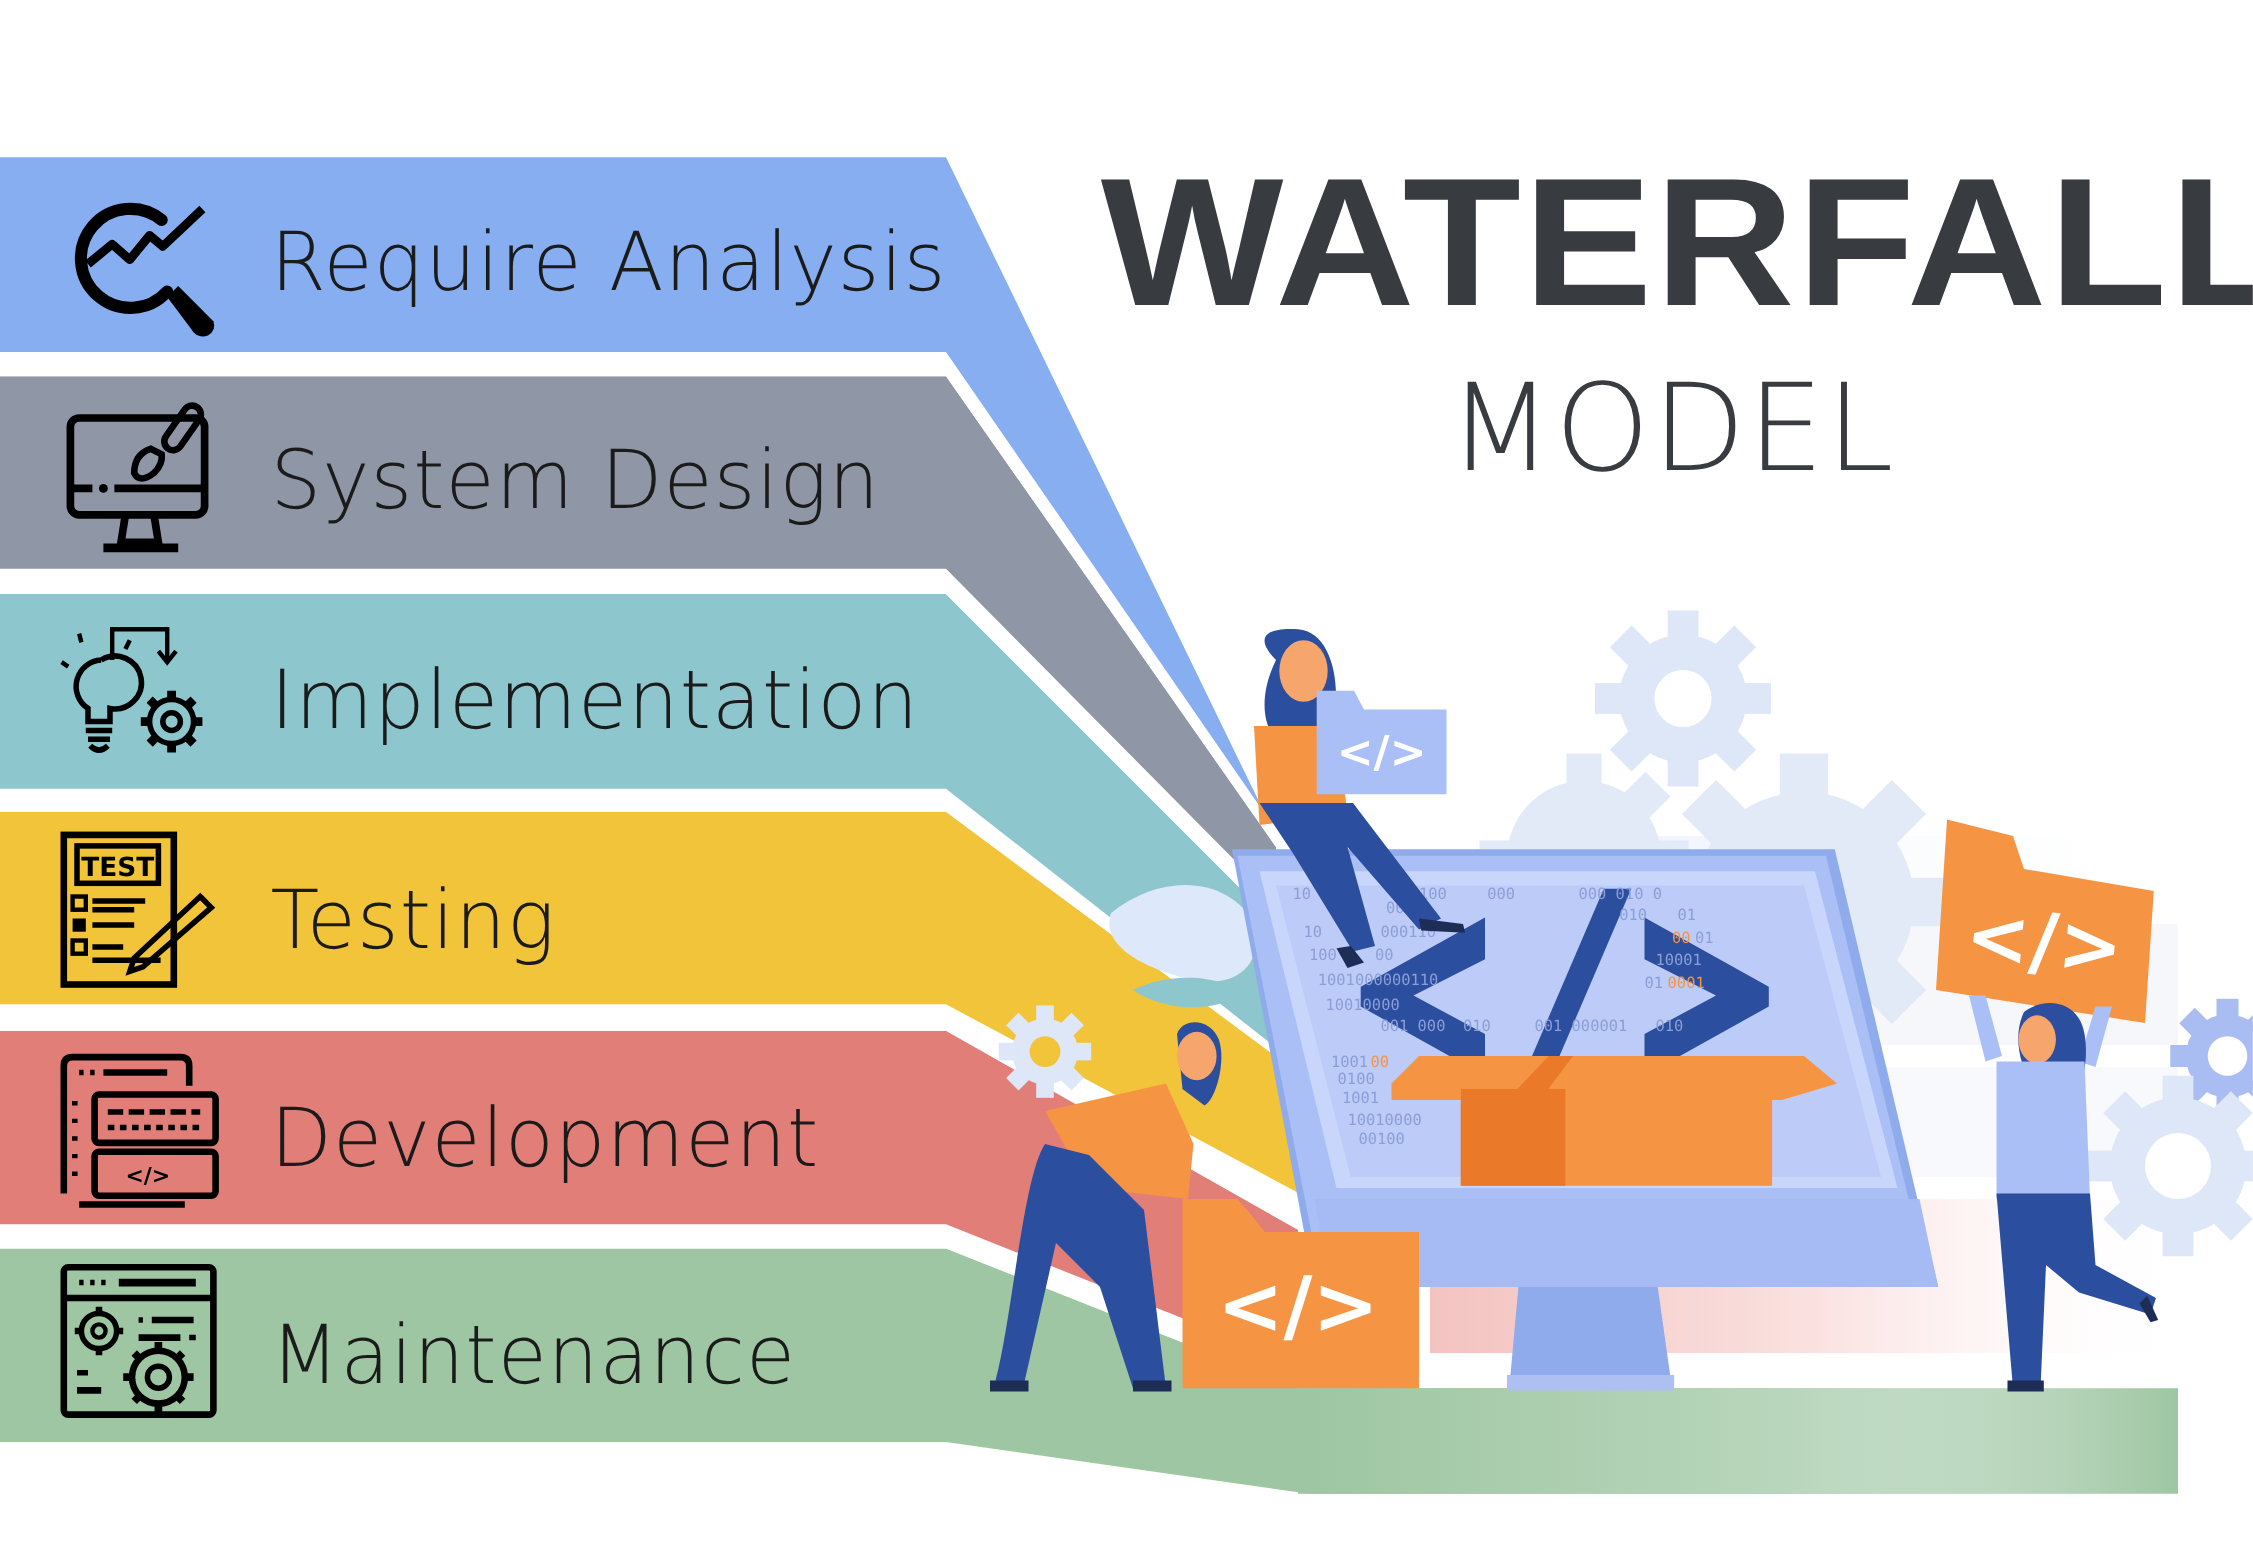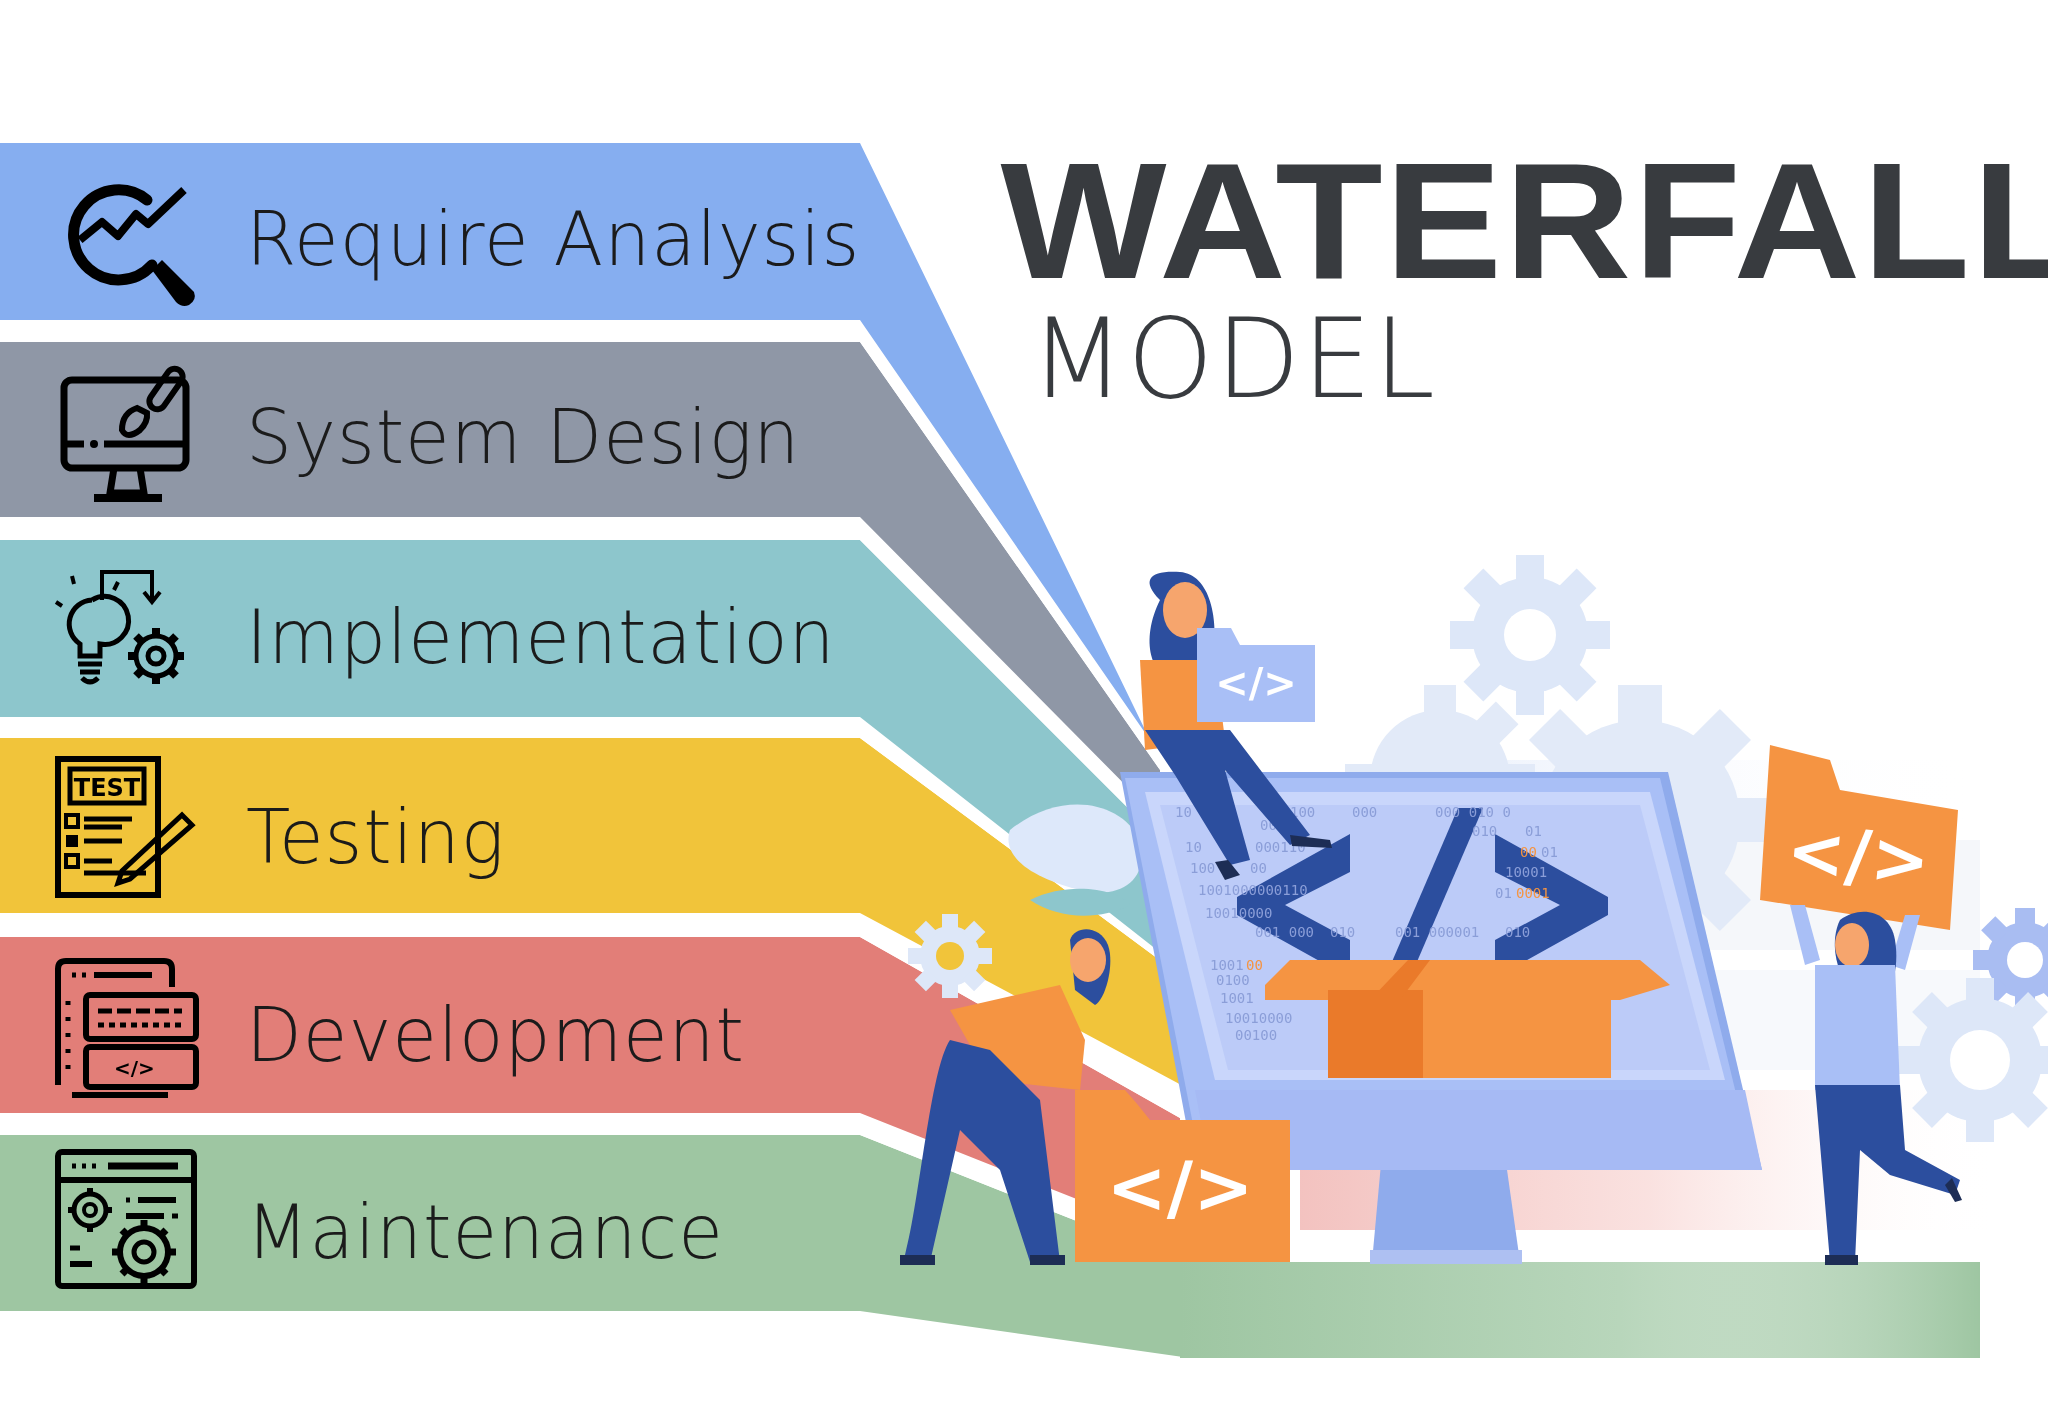--- a/index.html
+++ b/index.html
@@ -1,21 +1,21 @@
 <!DOCTYPE html>
 <html><head>
 <meta charset="utf-8">
 <style>
   html,body{margin:0;padding:0;background:#ffffff;}
   body{width:2048px;height:1417px;position:relative;overflow:hidden;font-family:"DejaVu Sans","Liberation Sans",sans-serif;}
   #art{position:absolute;left:0;top:0;width:2048px;height:1417px;}
   .label{position:absolute;left:246px;font-family:"DejaVu Sans","Liberation Sans",sans-serif;font-weight:200;font-size:74px;color:#1b1b1b;letter-spacing:1px;line-height:1;white-space:nowrap;transform:scaleX(0.98);transform-origin:left center;}
   .icon{position:absolute;left:52px;width:150px;height:150px;}
   .title{position:absolute;left:1030px;top:138px;width:980px;text-align:center;font-family:"Liberation Sans","DejaVu Sans",sans-serif;font-weight:700;font-size:166px;color:#383b3f;letter-spacing:2px;line-height:1;transform:scaleX(1.06);transform-origin:center;}
-  .subtitle{position:absolute;left:1030px;top:304px;width:980px;text-align:left;font-family:"DejaVu Sans","Liberation Sans",sans-serif;font-weight:300;font-size:110px;color:#383b3f;letter-spacing:2px;line-height:1;}
+  .subtitle{position:absolute;left:1030px;top:334px;width:980px;text-align:center;font-family:"DejaVu Sans","Liberation Sans",sans-serif;font-weight:300;font-size:110px;color:#383b3f;letter-spacing:2px;line-height:1;}
 </style>
 </head>
 <body>
 
 <svg id="art" viewBox="0 0 2048 1417" xmlns="http://www.w3.org/2000/svg">
   <defs>
     <linearGradient id="greenFade" x1="0" y1="0" x2="1" y2="0">
       <stop offset="0" stop-color="#9ec6a2"></stop>
       <stop offset="0.55" stop-color="#b8d6bb"></stop>
       <stop offset="1" stop-color="#ffffff" stop-opacity="0"></stop>

